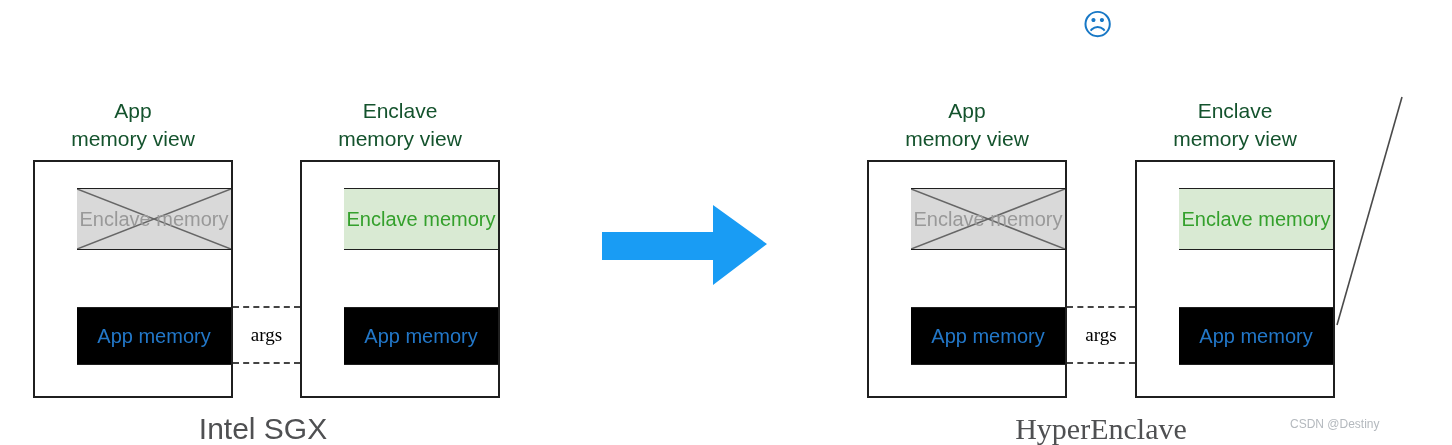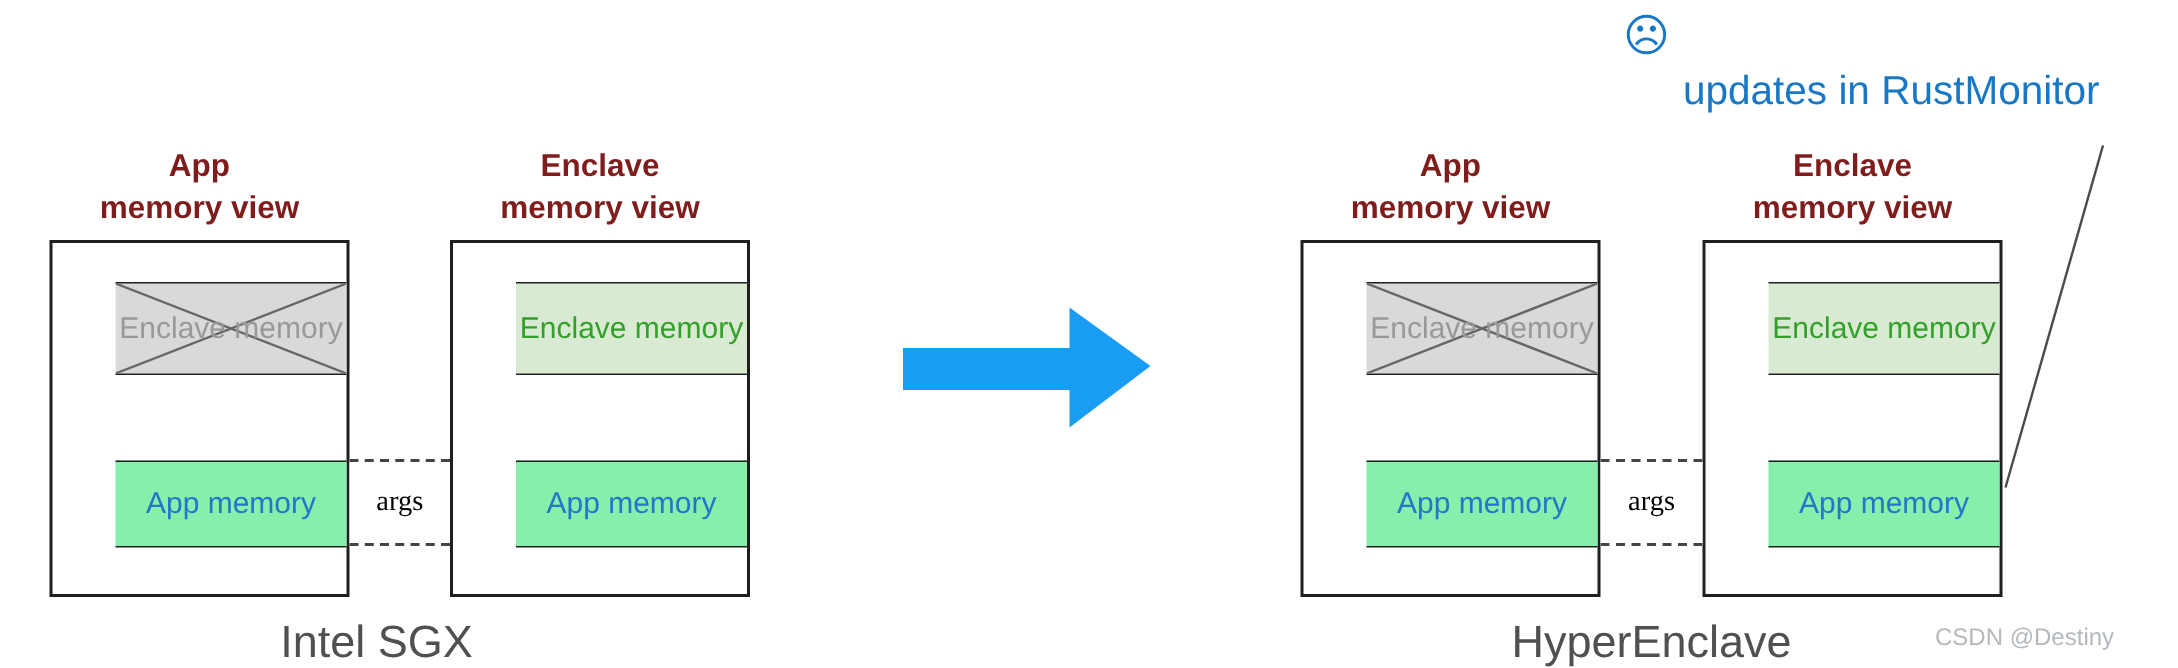--- a/index.html
+++ b/index.html
@@ -3,36 +3,36 @@
 <meta charset="utf-8">
 <style>
   html,body{margin:0;padding:0;background:#ffffff;}
   .canvas{
     position:relative;width:1452px;height:445px;background:#ffffff;overflow:hidden;
     font-family:"Liberation Sans",sans-serif;color:#111;
   }
   
   .col-header{
     position:absolute;width:200px;text-align:center;
-    font-size:21px;line-height:28px;color:#7f1d1d;font-weight:bold;
+    font-size:21px;line-height:28px;color:#14532d;
   }
   
   .memcol{
     position:absolute;width:200px;height:238px;box-sizing:border-box;
     border:2px solid #1f1f1f;background:#fff;display:flex;flex-direction:column;
   }
   .seg{
     box-sizing:border-box;position:relative;display:flex;align-items:center;justify-content:center;
     font-size:20px;overflow:hidden;
   }
   .seg + .seg{border-top:1.5px solid #1f1f1f;margin-left:42px;}
   .s1{height:26px}.s2{height:61px}.s3{height:58px}.s4{height:57px}.s5{flex:1}
   .seg.crossed{background:#d9d9d9;color:#999999;}
   .seg.green{background:#d9ead3;color:#34a02c;}
-  .seg.blue{background:#86efac;color:#2277c8;text-align:right;}
+  .seg.blue{background:#000000;color:#2277c8;text-align:right;}
   .cross-svg{position:absolute;left:0;top:0;width:100%;height:100%;}
   .cross-svg line{stroke:#666;stroke-width:1.6;vector-effect:non-scaling-stroke;}
   .seg .label{position:relative;z-index:1;}
   
   .connector{
     position:absolute;box-sizing:border-box;
     border-top:2px dashed #444;border-bottom:2px dashed #444;
     display:flex;align-items:center;justify-content:center;
     font-size:19px;color:#000;background:#fff;font-family:Liberation Serif, serif;
   }
@@ -47,21 +47,21 @@
     position:absolute;left:1082px;top:10px;color:#1878c6;
     font-size:27px;line-height:41px;white-space:nowrap;
   }
   .ann-line{display:flex;align-items:center;}
   .face-icon{font-size:30px;margin-right:9px;line-height:1;}
   .ann-line2{margin-left:40px;}
   .pointer{position:absolute;left:1330px;top:90px;}
   .pointer line{stroke:#4a4a4a;stroke-width:1.6;}
   
   .watermark{
-    position:absolute;left:1290px;top:417px;font-size:16px;color:#b4b9be;white-space:nowrap;
+    position:absolute;left:1290px;top:417px;font-size:12px;color:#b4b9be;white-space:nowrap;
   }
 </style>
 </head>
 <body>
 
 <div class="canvas">
 
   <div class="col-header" style="left:33px;top:97px;">
     <div>App</div>
     <div>memory view</div>
@@ -96,21 +96,21 @@
     <div class="seg s4 blue">
       <span class="label">App memory</span>
     </div>
     <div class="seg s5"></div>
   </div>
 
   <div class="connector" style="left:233px;top:306px;width:67px;height:58px;">
     <span>args</span>
   </div>
 
-  <div class="group-label" style="left:17px;top:412px;width:468px;">Intel SGX</div>
+  <div class="group-label" style="left:29px;top:412px;width:468px;">Intel SGX</div>
 
   <svg class="big-arrow" width="170" height="84" viewBox="0 0 170 84">
     <polygon points="2,29 113,29 113,2 167,41 113,82 113,57 2,57" fill="#199CF4"></polygon>
   </svg>
 
   <div class="col-header" style="left:867px;top:97px;">
     <div>App</div>
     <div>memory view</div>
   </div>
   <div class="col-header" style="left:1135px;top:97px;">
@@ -143,27 +143,26 @@
     <div class="seg s4 blue">
       <span class="label">App memory</span>
     </div>
     <div class="seg s5"></div>
   </div>
 
   <div class="connector" style="left:1067px;top:306px;width:68px;height:58px;">
     <span>args</span>
   </div>
 
-  <div class="group-label" style="left:867px;top:412px;width:468px;">HyperEnclave</div>
+  <div class="group-label" style="left:867px;top:412px;width:468px;font-family:Liberation Serif, serif;">HyperEnclave</div>
 
   <div class="annotation">
     <div class="ann-line">
       <span class="face-icon">☹</span>
     </div>
-    <div class="ann-line ann-line2">updates in RustMonitor</div>
   </div>
 
   <svg class="pointer" width="80" height="240" viewBox="0 0 80 240">
     <line x1="72" y1="7" x2="7" y2="235"></line>
   </svg>
 
   <div class="watermark">CSDN @Destiny</div>
 
 </div>
 

